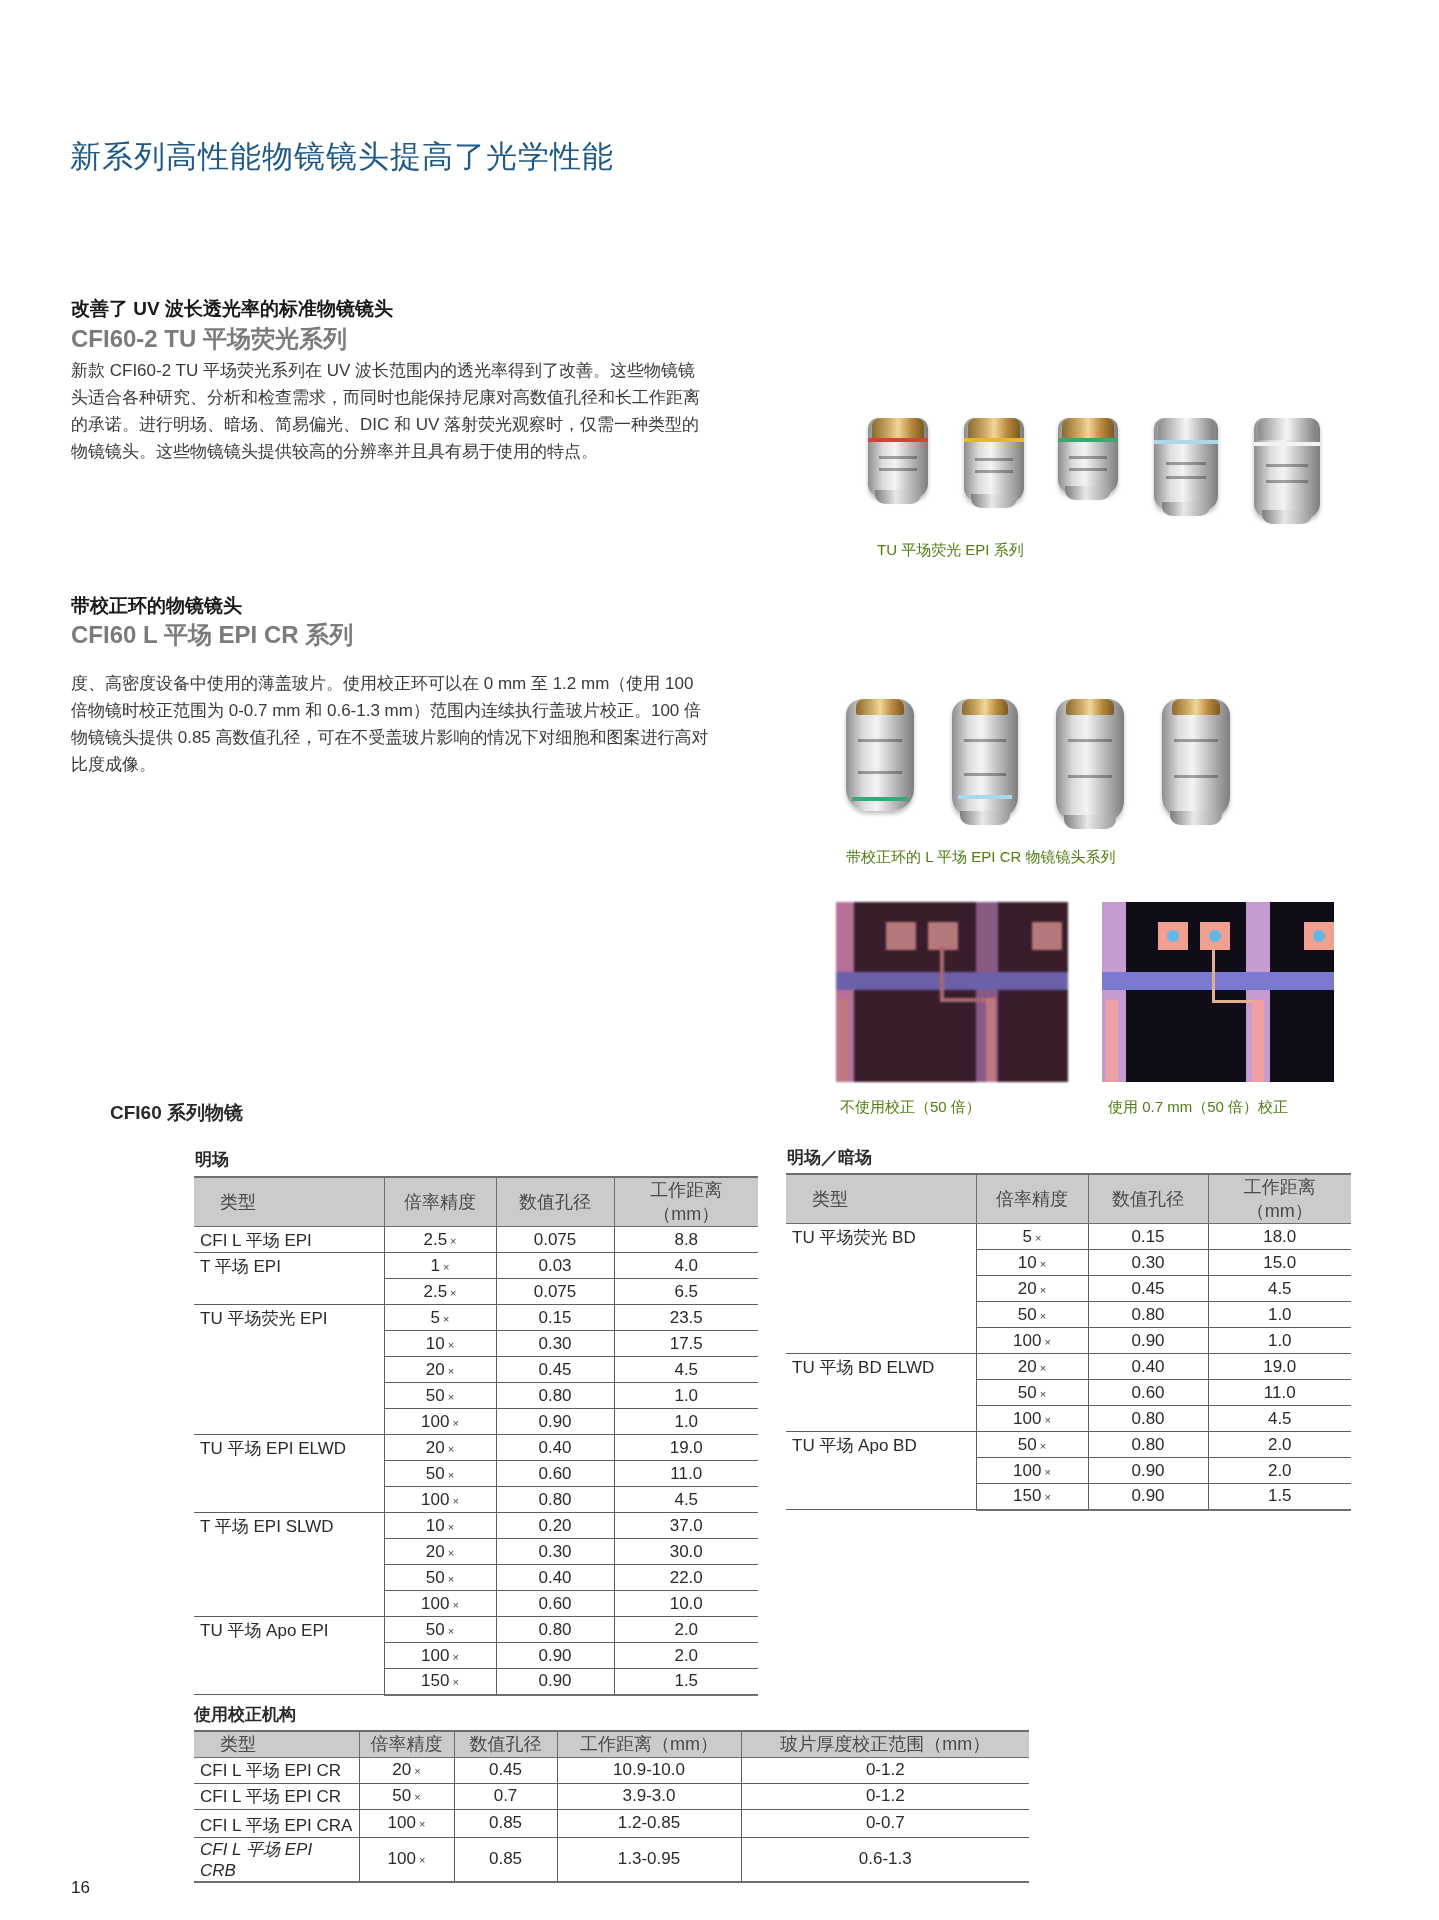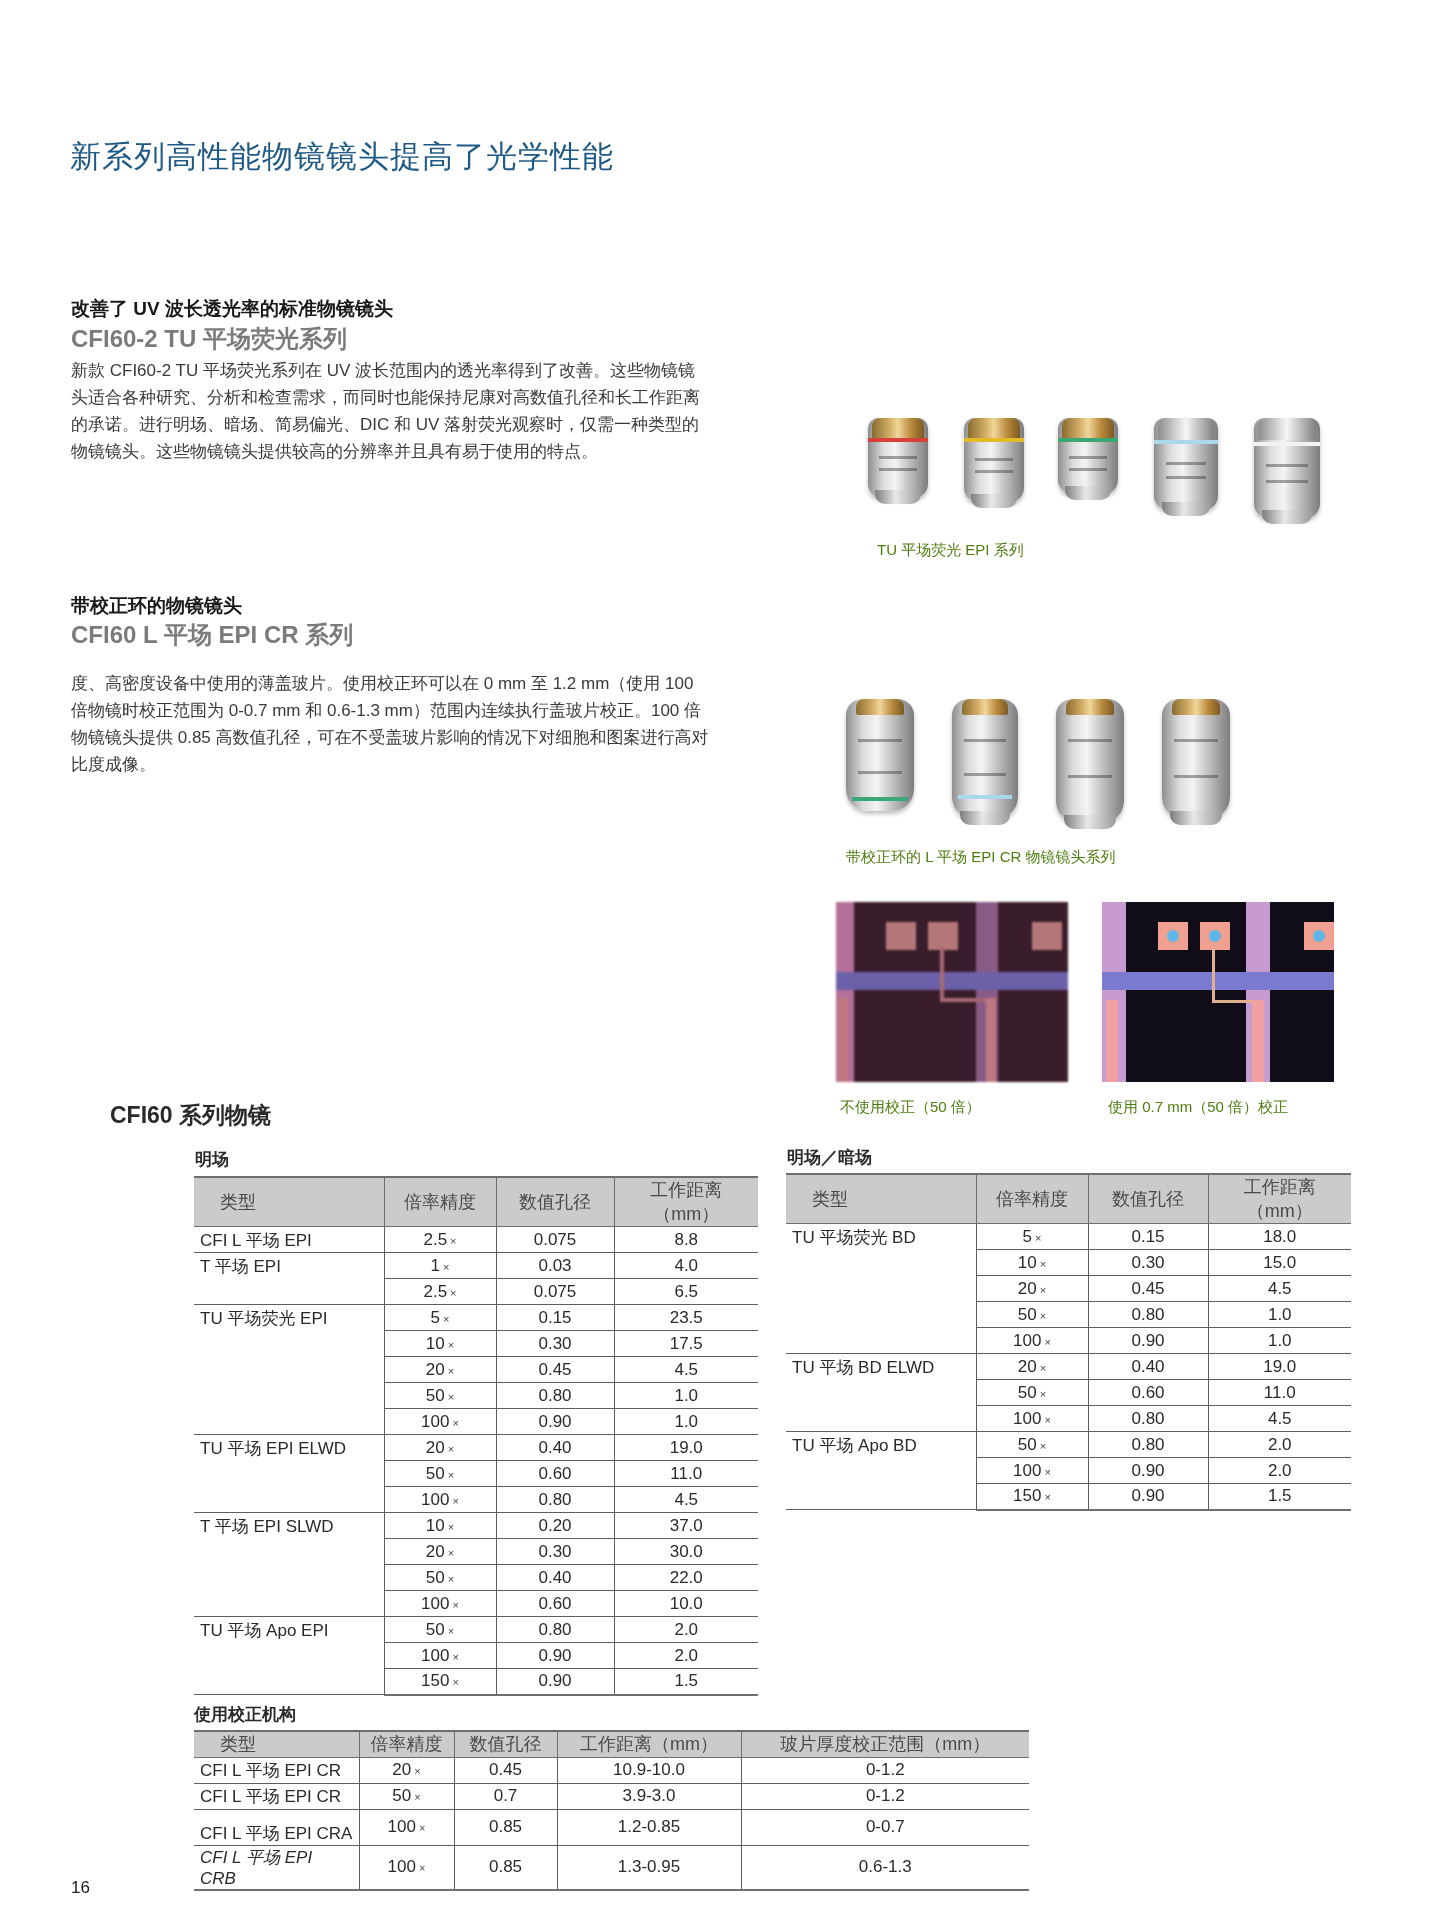--- a/index.html
+++ b/index.html
@@ -153,21 +153,21 @@
       <div style="position:absolute; left:9px; top:8px; width:12px; height:12px; border-radius:50%; background:#5fb8e8;"></div>
     </div>
   <div class="trace" style="left:110px; top:46px; width:3px; height:54px; background:#e0b090;"></div>
   <div class="trace" style="left:110px; top:98px; width:50px; height:3px; background:#e0b090;"></div>
   <div class="vbar" style="left:150px; top:98px; width:12px; height:82px; background:#f0a0a0;"></div>
   <div class="vbar" style="left:4px; top:98px; width:12px; height:82px; background:#f0a0a0;"></div>
 </div>
 <div class="abs caption" style="left:840px; top:1098px;">不使用校正（50 倍）</div>
 <div class="abs caption" style="left:1108px; top:1098px;">使用 0.7 mm（50 倍）校正</div>
 
-<div class="abs section-label" style="left:110px; top:1100px; font-size:23px;">CFI60 系列物镜</div>
+<div class="abs section-label" style="left:110px; top:1100px; font-size:19px;">CFI60 系列物镜</div>
 
 <div class="abs section-label" style="left:195px; top:1148px; font-size:17px;">明场</div>
 <table style="left:194px; top:1176px; width:564px;">
   <colgroup>
       <col style="width:190px">
       <col style="width:112px">
       <col style="width:118px">
       <col style="width:144px">
     </colgroup>
   <thead>
@@ -383,21 +383,21 @@
         <td>0-1.2</td>
       </tr>
       <tr class="">
         <td class="type" style="vertical-align:middle; padding-top:0;">CFI L 平场 EPI CR</td>
         <td><span>50</span><span class="x">×</span></td>
         <td>0.7</td>
         <td>3.9-3.0</td>
         <td>0-1.2</td>
       </tr>
       <tr class="">
-        <td class="type" style="vertical-align:middle; padding-top:12px;">CFI L 平场 EPI CRA</td>
+        <td class="type" style="vertical-align:middle; padding-top:4px;">CFI L 平场 EPI CRA</td>
         <td><span>100</span><span class="x">×</span></td>
         <td>0.85</td>
         <td>1.2-0.85</td>
         <td>0-0.7</td>
       </tr>
       <tr class="last">
         <td class="type" style="vertical-align:middle; padding-top:0;font-style:italic;">CFI L 平场 EPI CRB</td>
         <td><span>100</span><span class="x">×</span></td>
         <td>0.85</td>
         <td>1.3-0.95</td>

